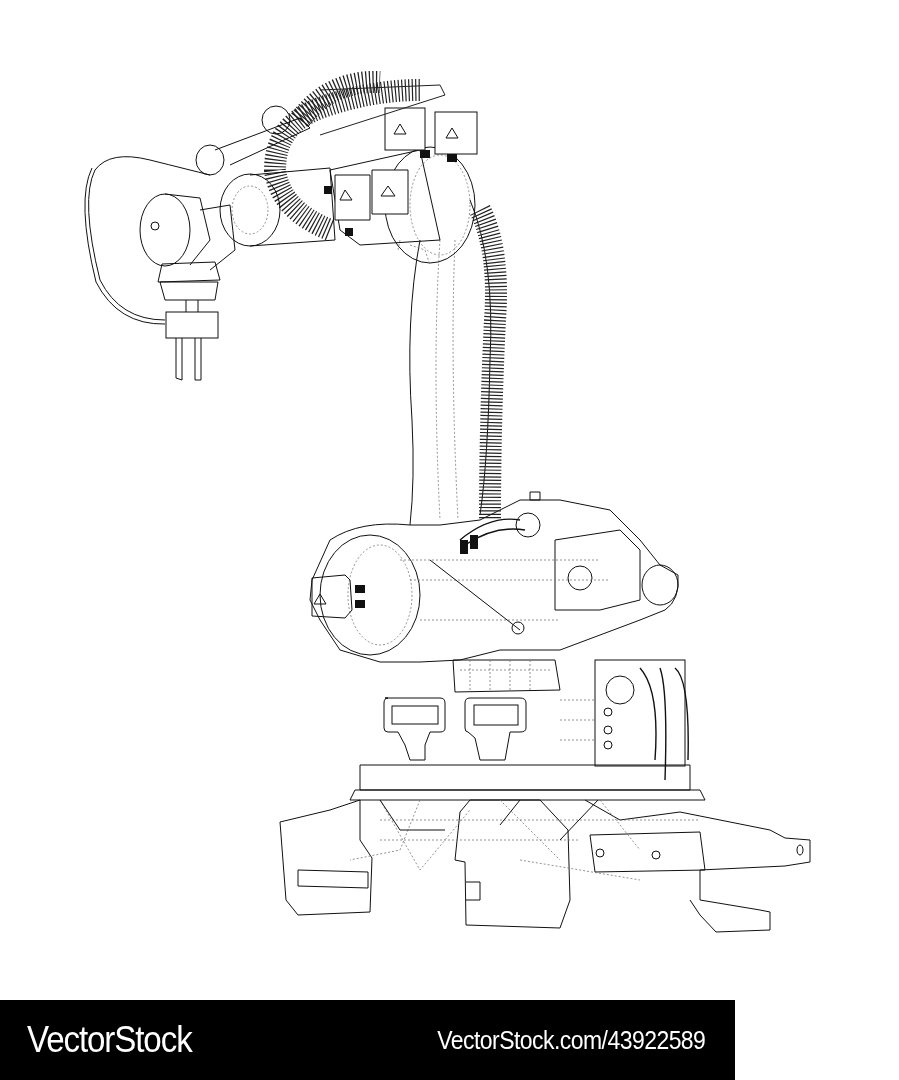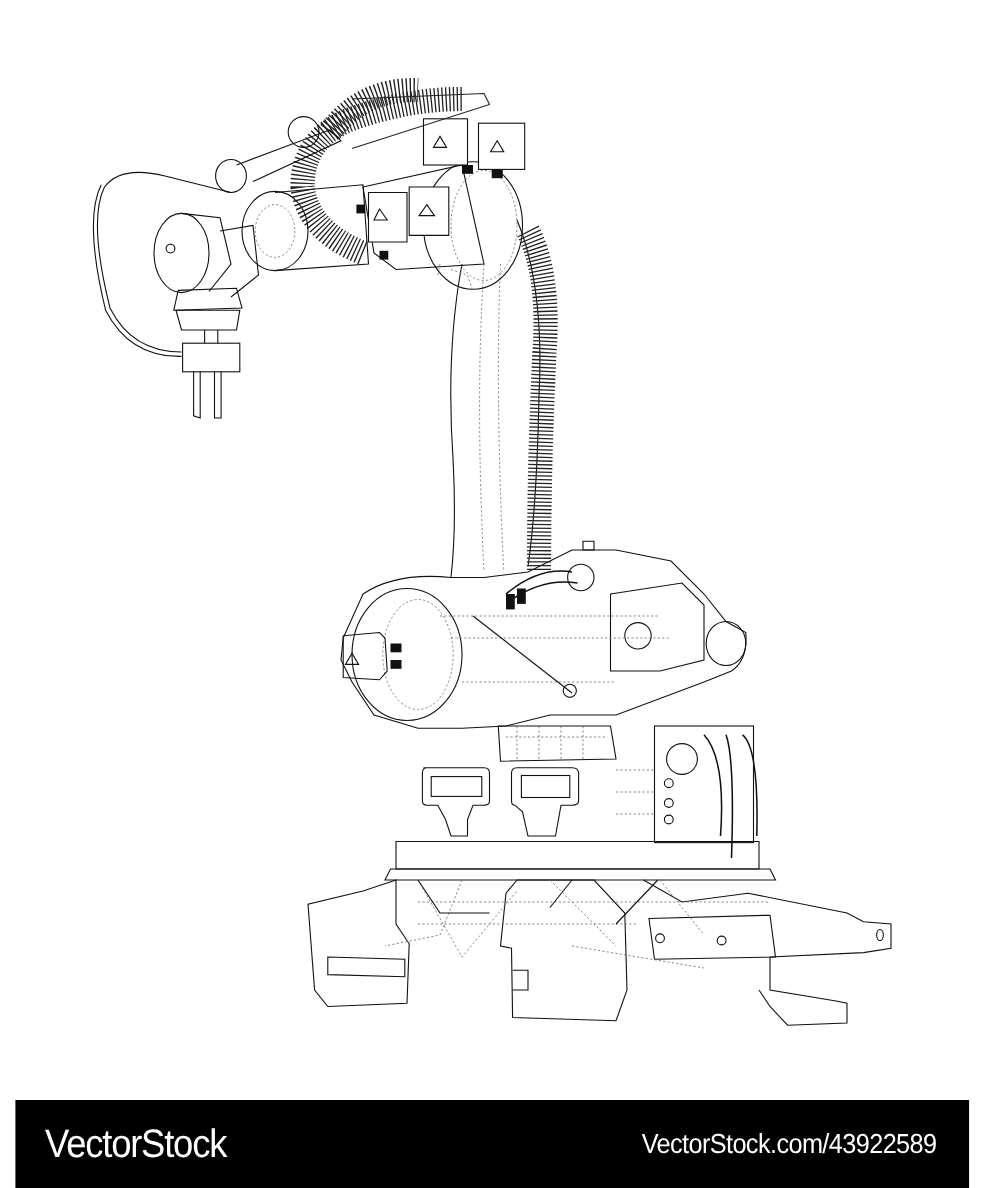--- a/index.html
+++ b/index.html
@@ -10,24 +10,23 @@
       position: relative;
     }
     .artwork {
       position: absolute; left: 0; top: 0;
       width: 899px; height: 1000px;
       background: #ffffff;
     }
     .artwork svg { width: 899px; height: 1000px; display: block; }
     .footer {
       position: absolute; left: 0; top: 1000px;
-      width: 867px; height: 80px;
+      width: 735px; height: 80px;
       background: #000000;
       color: #ffffff;
-      margin-left: 14px;
     }
     .brand {
       position: absolute; left: 27px; top: 19px;
       font-size: 36px; letter-spacing: -1.2px;
       font-family: "Liberation Sans", sans-serif;
       color: #ffffff;
       transform: scaleX(0.92); transform-origin: left center;
     }
     .image-id {
       position: absolute; right: 30px; top: 26px;

